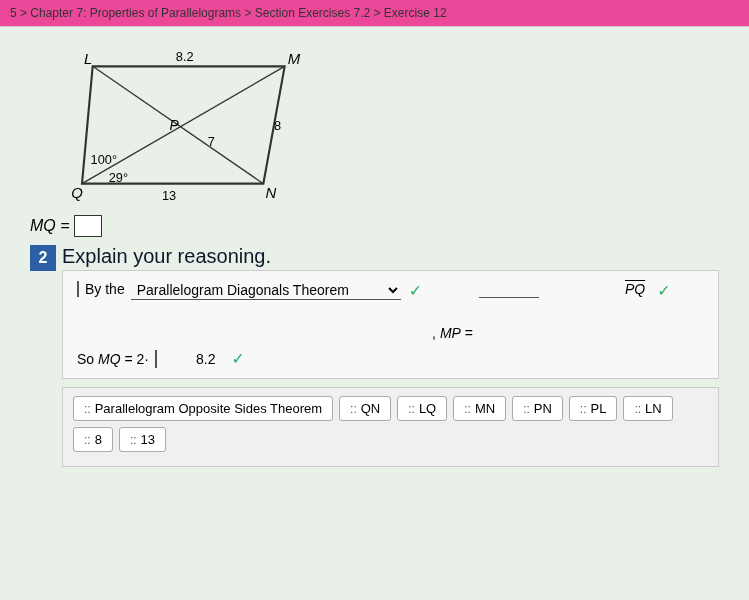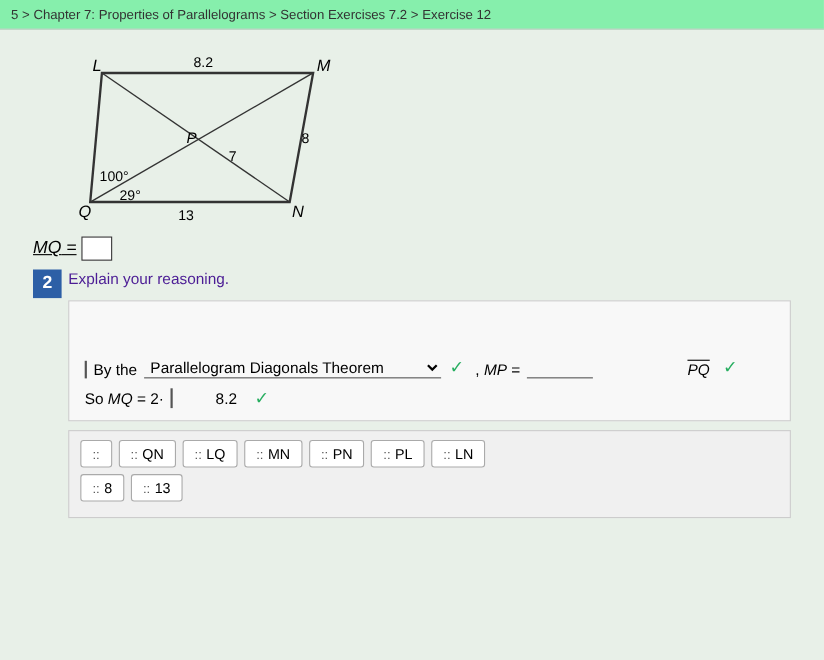--- a/index.html
+++ b/index.html
@@ -9,21 +9,21 @@
       width: 749px;
       height: 600px;
       overflow: hidden;
       position: relative;
     }
 
     .breadcrumb {
       font-size: 12px;
       color: #333;
       padding: 6px 10px;
-      background: #86efac;
+      background: #ec4899;
       border-bottom: 1px solid #ccc;
     }
 
     .main-content {
       padding: 10px 30px 10px 30px;
     }
 
     
     .diagram-area {
       margin: 8px 0 10px 30px;
@@ -37,21 +37,20 @@
       height: 160px;
     }
 
     
     .mq-equation {
       font-size: 16px;
       margin: 6px 0 8px 0;
       display: flex;
       align-items: center;
       gap: 4px;
-      text-decoration: underline;
     }
 
     .mq-box {
       display: inline-block;
       width: 28px;
       height: 22px;
       border: 1.5px solid #333;
       background: white;
       vertical-align: middle;
     }
@@ -71,36 +70,36 @@
       justify-content: center;
     }
 
     
     .explain-section {
       margin-left: 0;
       margin-top: 4px;
     }
 
     .explain-label {
-      font-size: 14px;
-      color: #4c1d95;
-      margin-bottom: 12px;
+      font-size: 20px;
+      color: #0f172a;
+      margin-bottom: 2px;
     }
 
     
     .reasoning-box {
       background: #f8f8f8;
       border: 1px solid #ccc;
       padding: 10px 14px;
       margin-bottom: 8px;
     }
 
     .reasoning-row {
       display: flex;
-      align-items: flex-end;
+      align-items: flex-start;
       margin-bottom: 8px;
       font-size: 14px;
       gap: 6px;
     }
 
     .by-the-border {
       border-left: 2.5px solid #555;
       padding-left: 6px;
     }
 
@@ -274,20 +273,21 @@
           <span class="check-icon" style="margin-left:10px;">✓</span>
         </div>
 
       </div>
 
       <div class="chips-section">
         <div class="chips-row">
 
           <div class="chip">
             <span class="chip-dots">::</span>
+            <span>Parallelogram Opposite Sides Theorem</span>
           </div>
           <div class="chip">
             <span class="chip-dots">::</span>
             <span class="math-italic">QN</span>
           </div>
           <div class="chip">
             <span class="chip-dots">::</span>
             <span class="math-italic">LQ</span>
           </div>
           <div class="chip">

